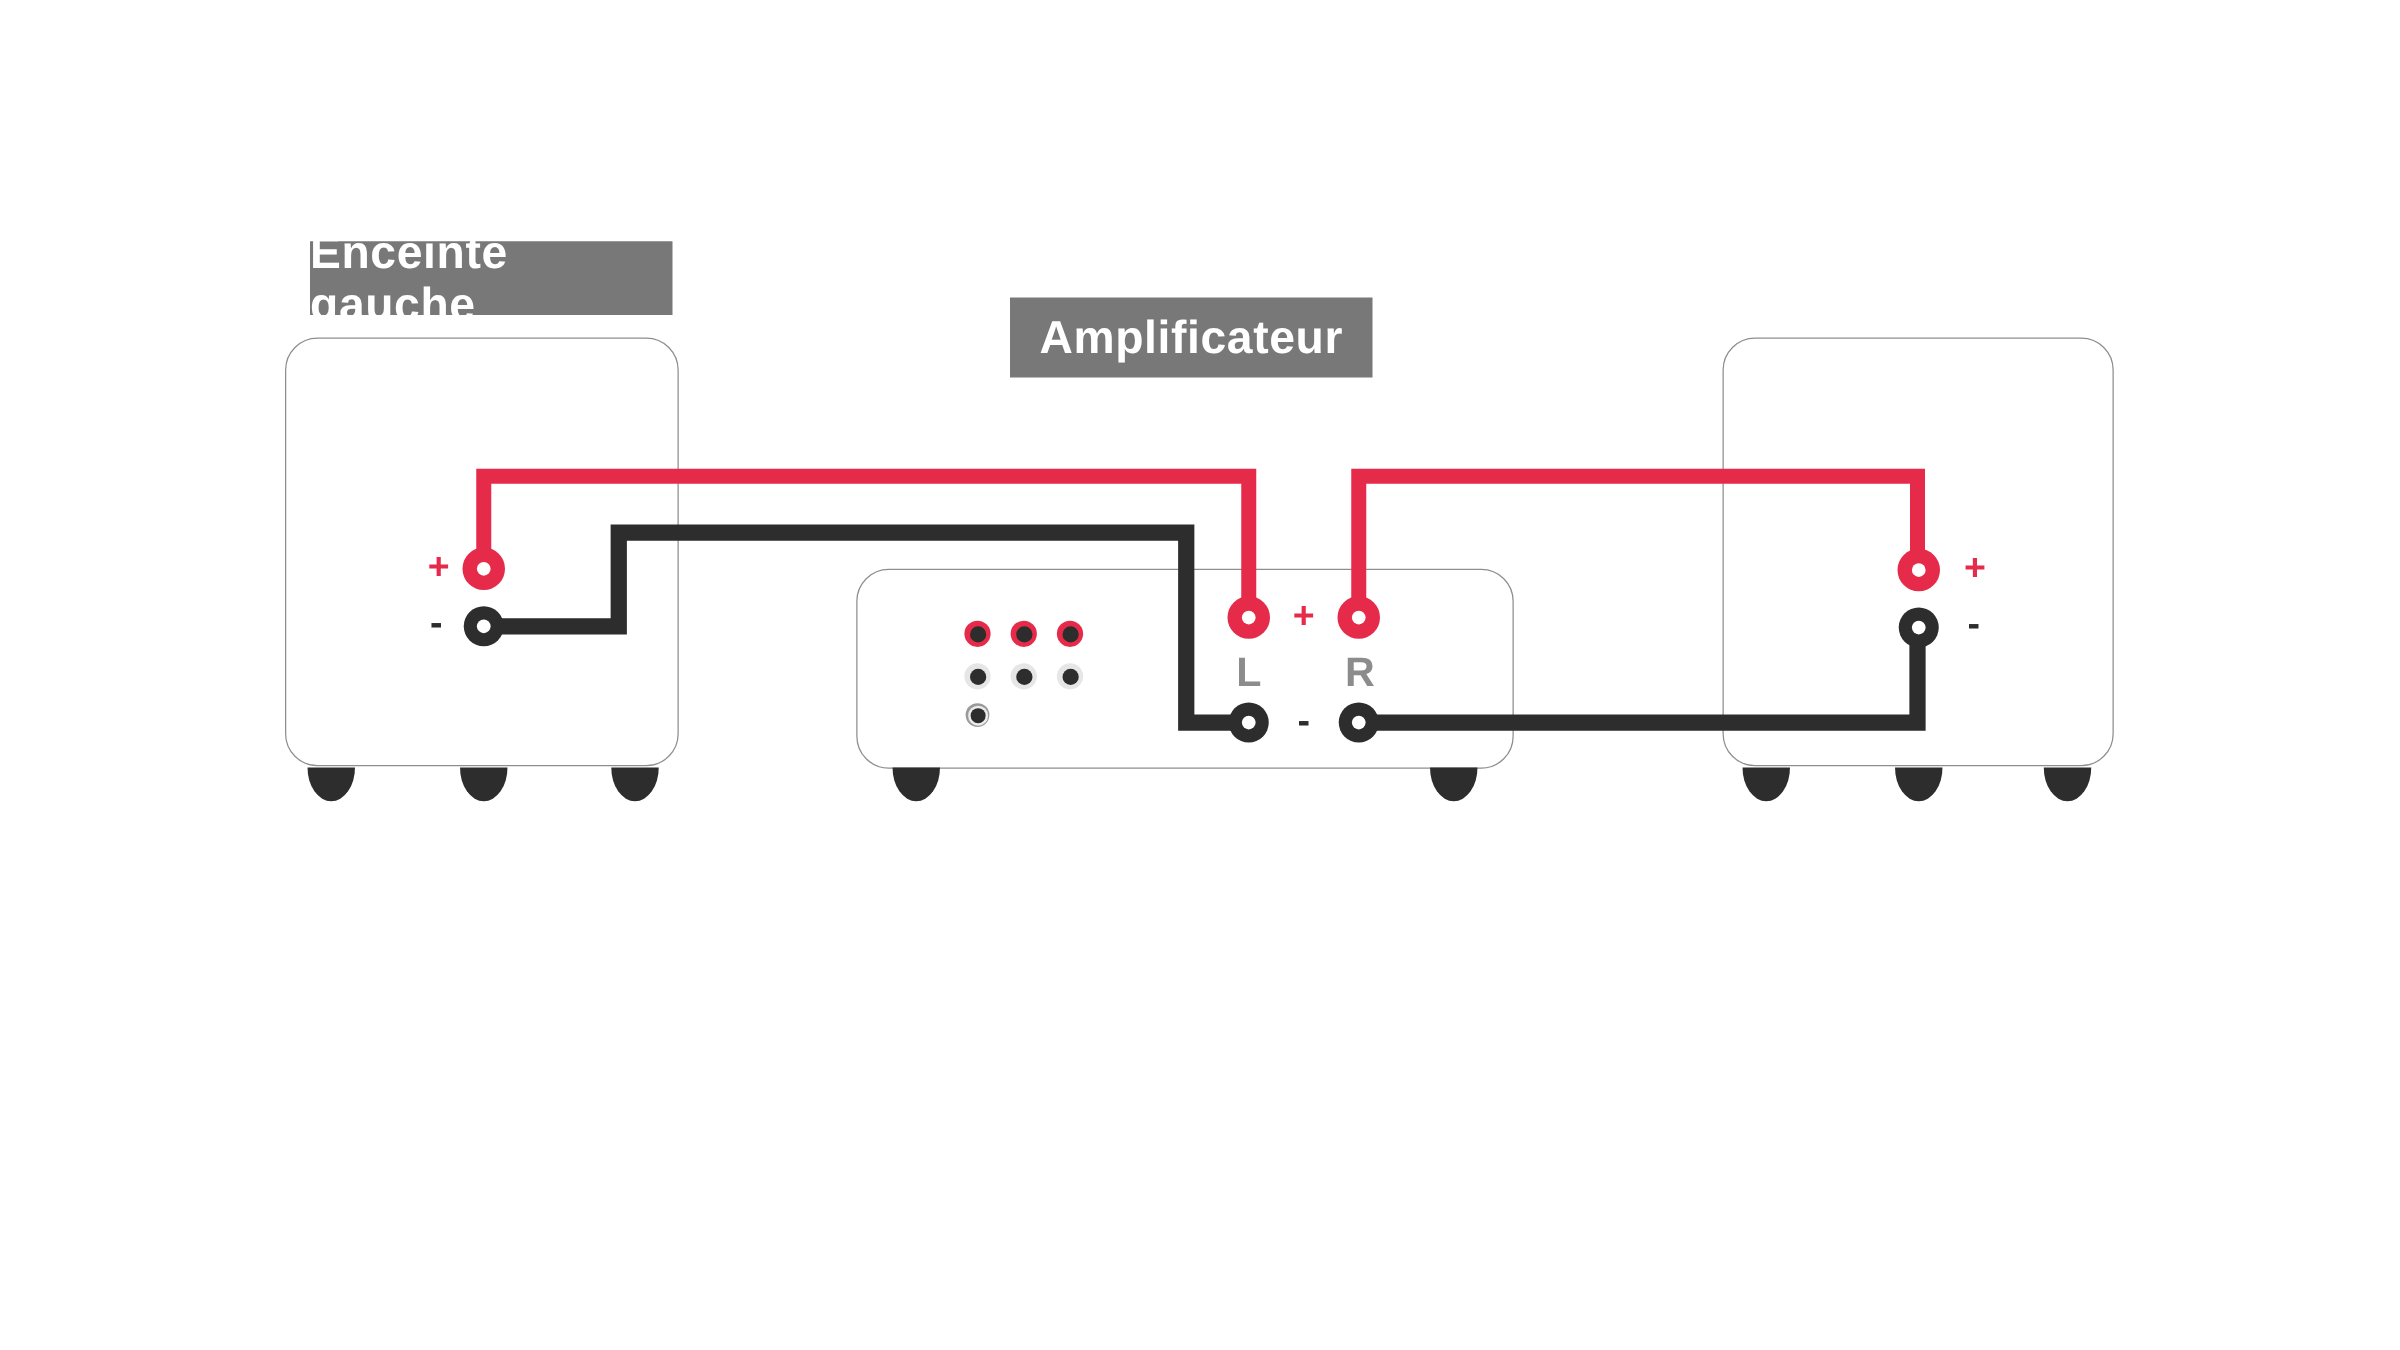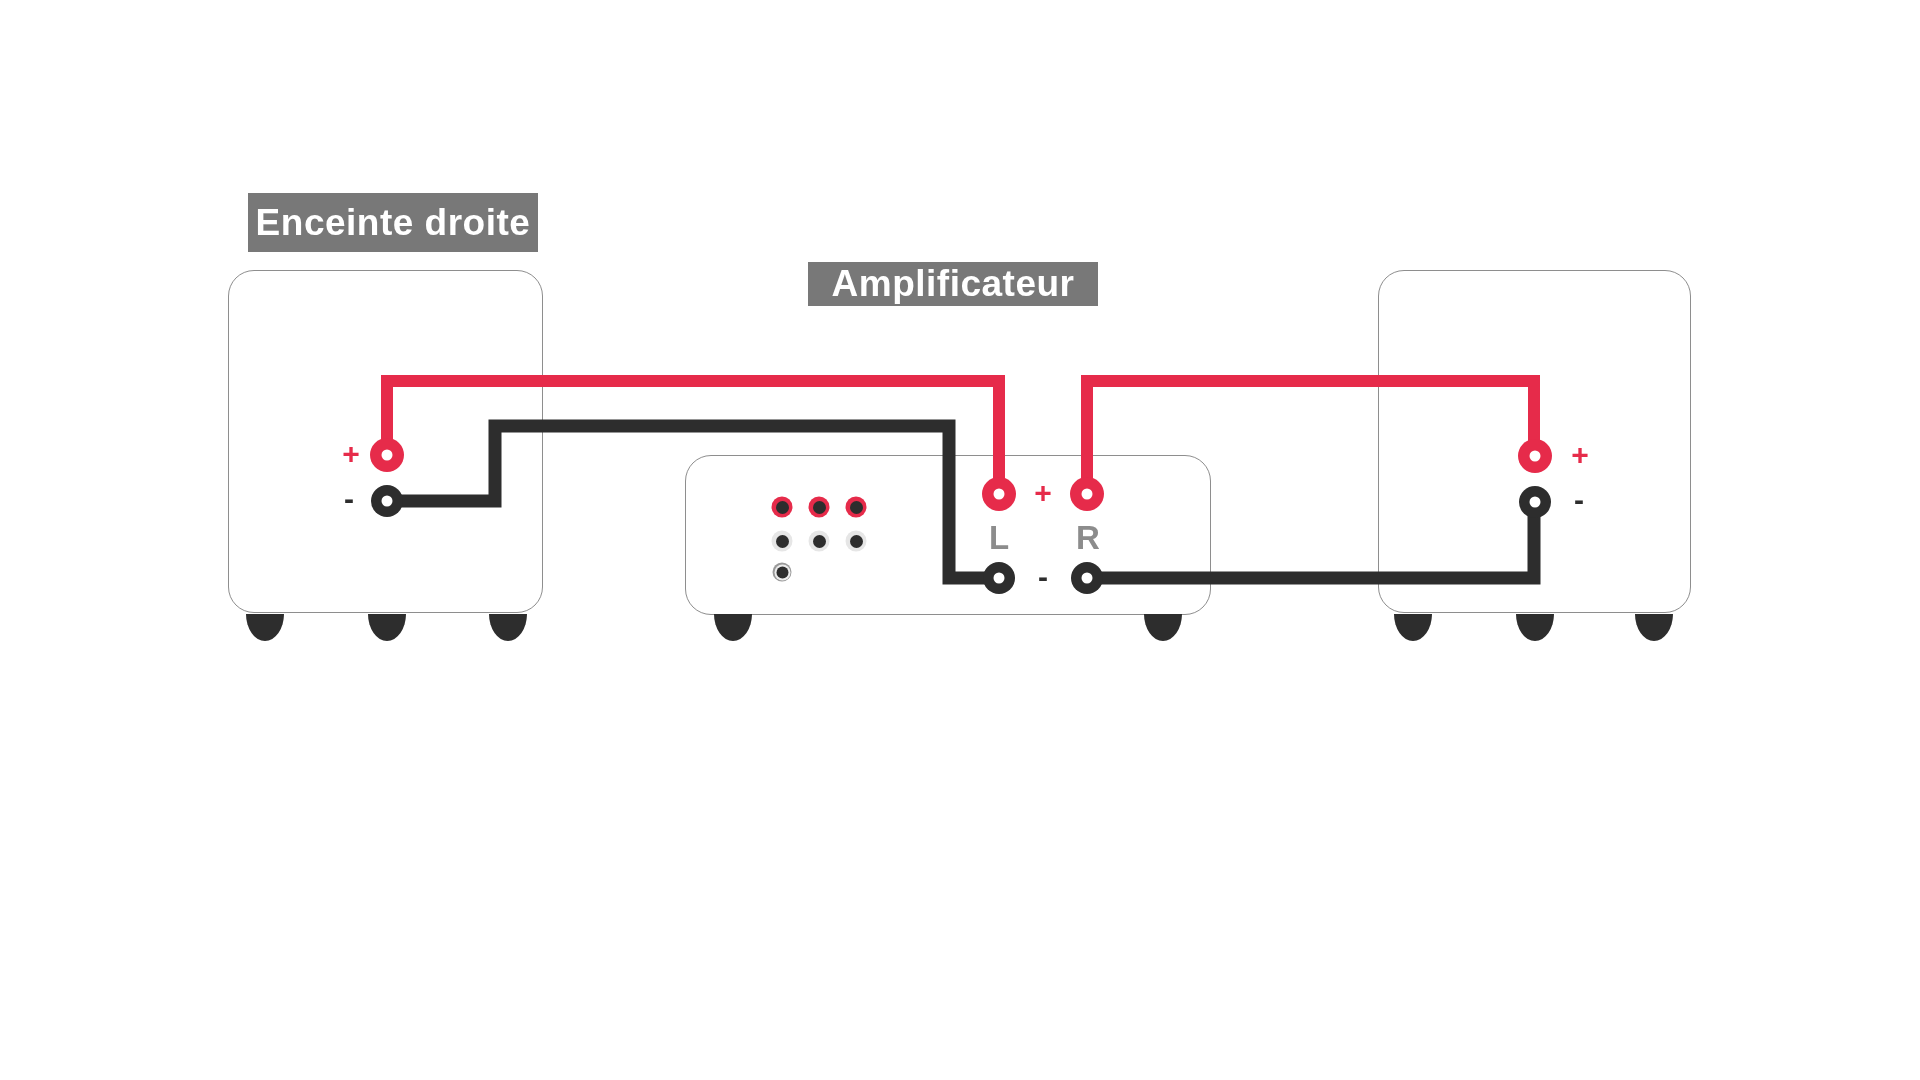--- a/index.html
+++ b/index.html
@@ -141,22 +141,22 @@
   <span class="foot" style="left:1535px; top:614px;"></span>
   <span class="foot" style="left:1654px; top:614px;"></span>
 
   <svg class="wires" width="1920" height="1080" viewBox="0 0 1920 1080">
     <polyline class="wire pos" points="387,455 387,381 999,381 999,494"></polyline>
     <polyline class="wire neg" points="387,501 495,501 495,426 949,426 949,578 999,578"></polyline>
     <polyline class="wire pos" points="1087,494 1087,381 1534,381 1534,456"></polyline>
     <polyline class="wire neg" points="1087,578 1534,578 1534,502"></polyline>
   </svg>
 
-  <div class="plate" style="left:248px; top:193px; width:290px; height:59px;">Enceinte droite</div>
-  <div class="plate" style="left:808px; top:238px; width:290px; height:44px;margin-top:24px;">Amplificateur</div>
+  <div class="plate" style="left:248px; top:193px; width:290px; height:59px;">Enceinte gauche</div>
+  <div class="plate" style="left:808px; top:238px; width:290px; height:64px;">Amplificateur</div>
 
   <span class="sign pos" style="left:351px; top:454px;">+</span>
   <span class="terminal pos" style="left:387px; top:455px;"></span>
   <span class="sign neg" style="left:349px; top:499px;">-</span>
   <span class="terminal neg" style="left:387px; top:501px;"></span>
 
   <span class="terminal pos" style="left:1535px; top:456px;"></span>
   <span class="sign pos" style="left:1580px; top:455px;">+</span>
   <span class="terminal neg" style="left:1535px; top:502px;"></span>
   <span class="sign neg" style="left:1579px; top:500px;">-</span>

